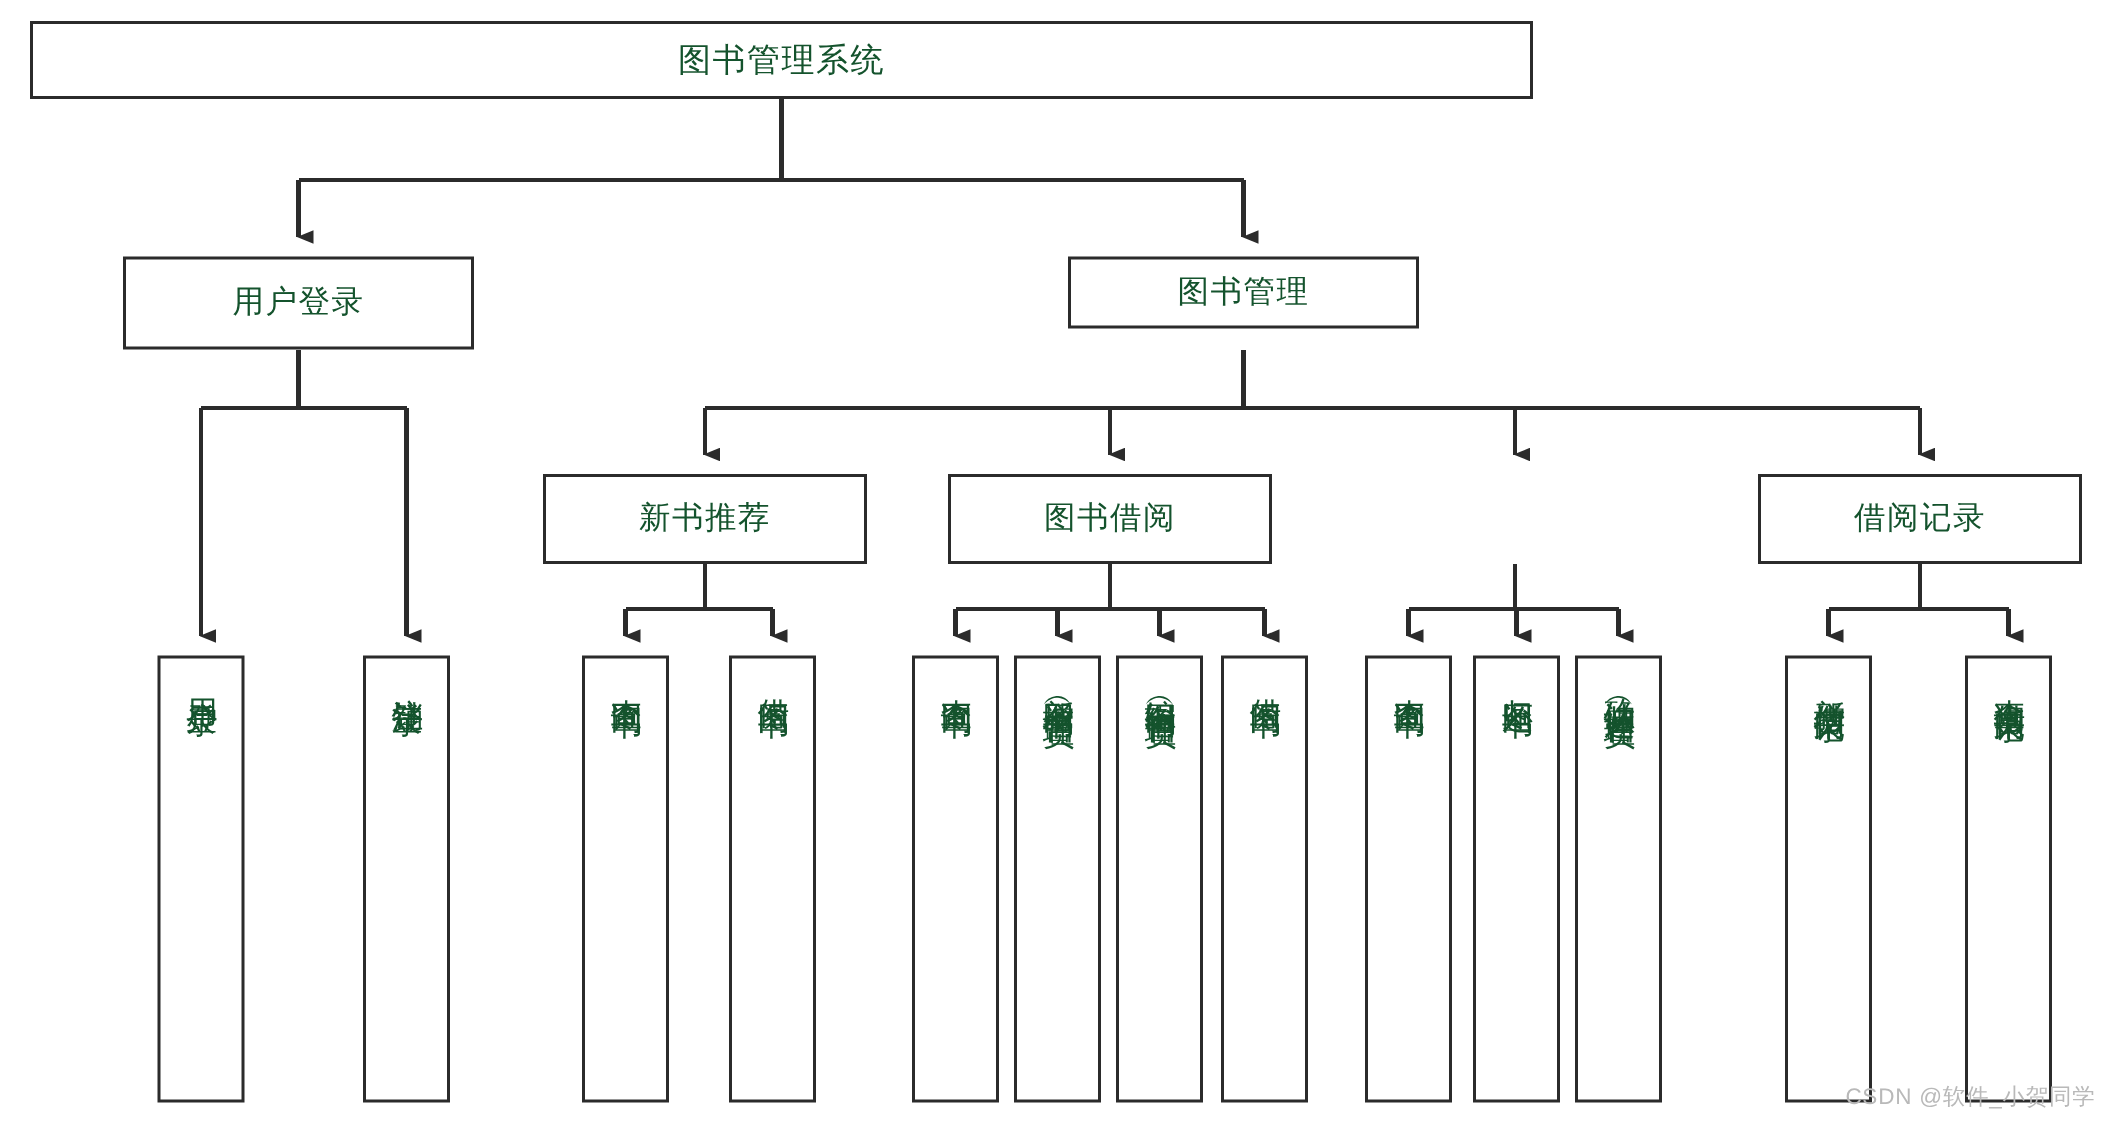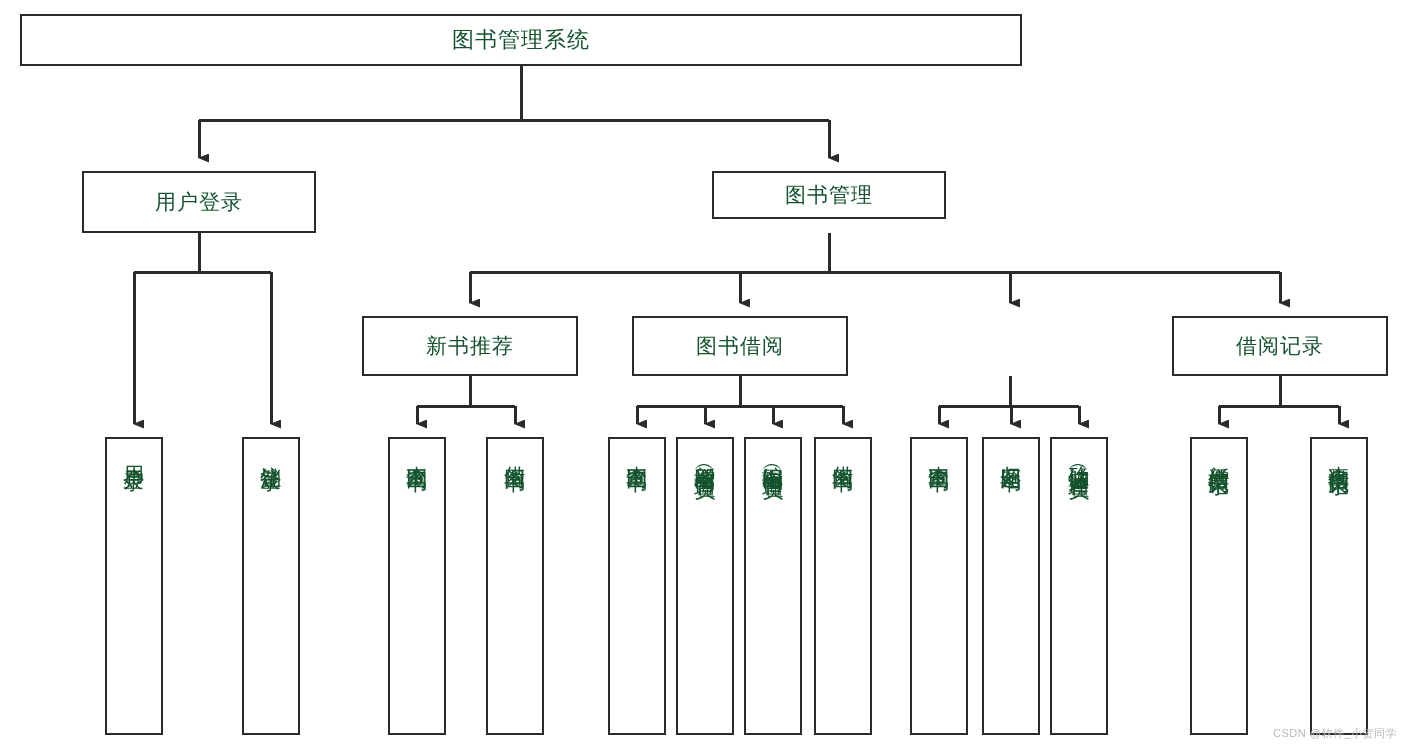--- a/index.html
+++ b/index.html
@@ -57,21 +57,21 @@
     font-size: 21px;
     line-height: 1.02;
     letter-spacing: 2px;
     white-space: nowrap;
     text-align: start;
   }
   .watermark {
     position: absolute;
     right: 8px;
     bottom: 6px;
-    font-size: 11px;
+    font-size: 15px;
     color: #b9b9b9;
     letter-spacing: 0.5px;
     z-index: 5;
     white-space: nowrap;
   }
 </style>
 </head>
 <body>
 
 <div id="canvas">

